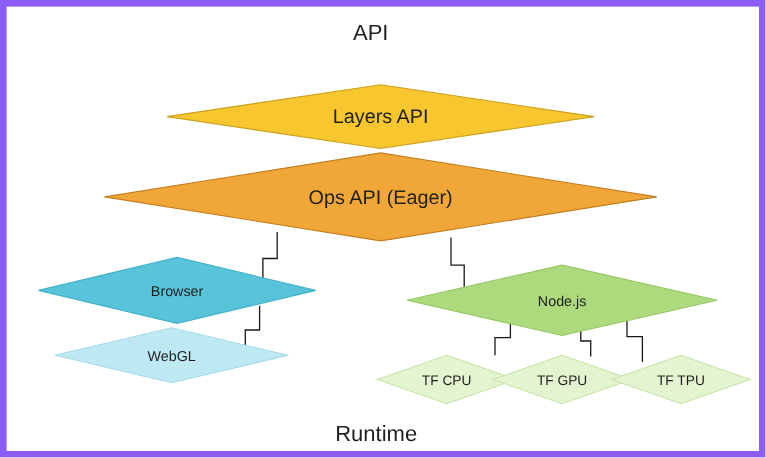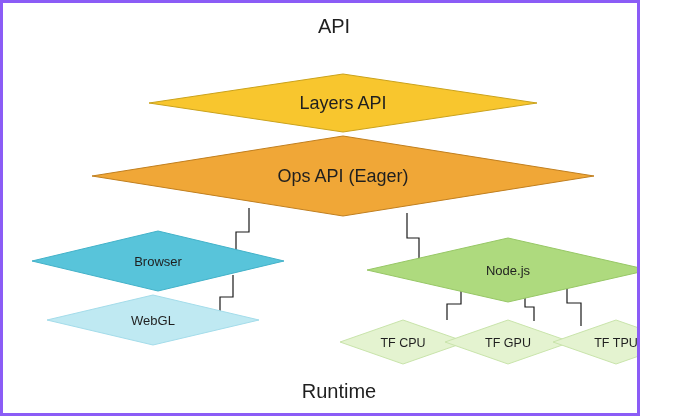--- a/index.html
+++ b/index.html
@@ -3,24 +3,24 @@
 <meta charset="utf-8">
 <style>
   html, body {
     margin: 0;
     padding: 0;
     background: #ffffff;
     font-family: "Liberation Sans", sans-serif;
   }
   .canvas {
     position: relative;
-    width: 640px;
+    width: 696px;
     height: 416px;
     background: #ffffff;
-    border: 3px solid #8b5cf6;
+    border: 6px solid #8b5cf6;
     box-sizing: border-box;
     overflow: hidden;
   }
   svg { display: block; }
   .diamond {
     stroke-width: 1;
   }
   text {
     font-family: "Liberation Sans", sans-serif;
     fill: #1f1f1f;

